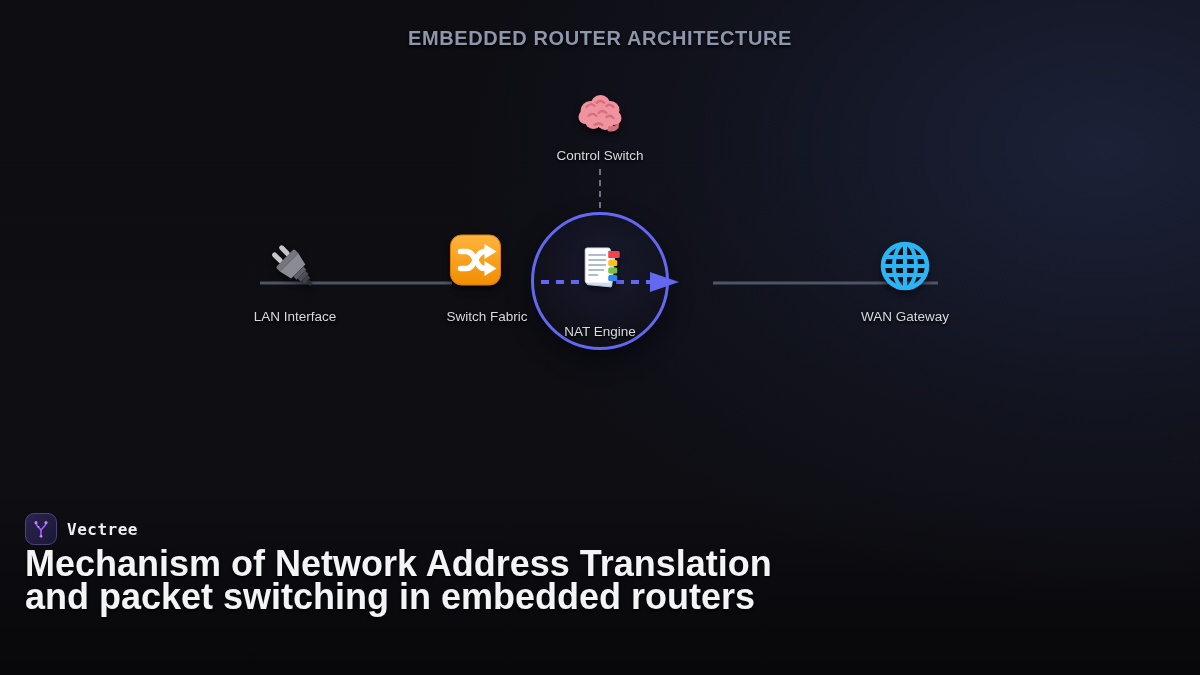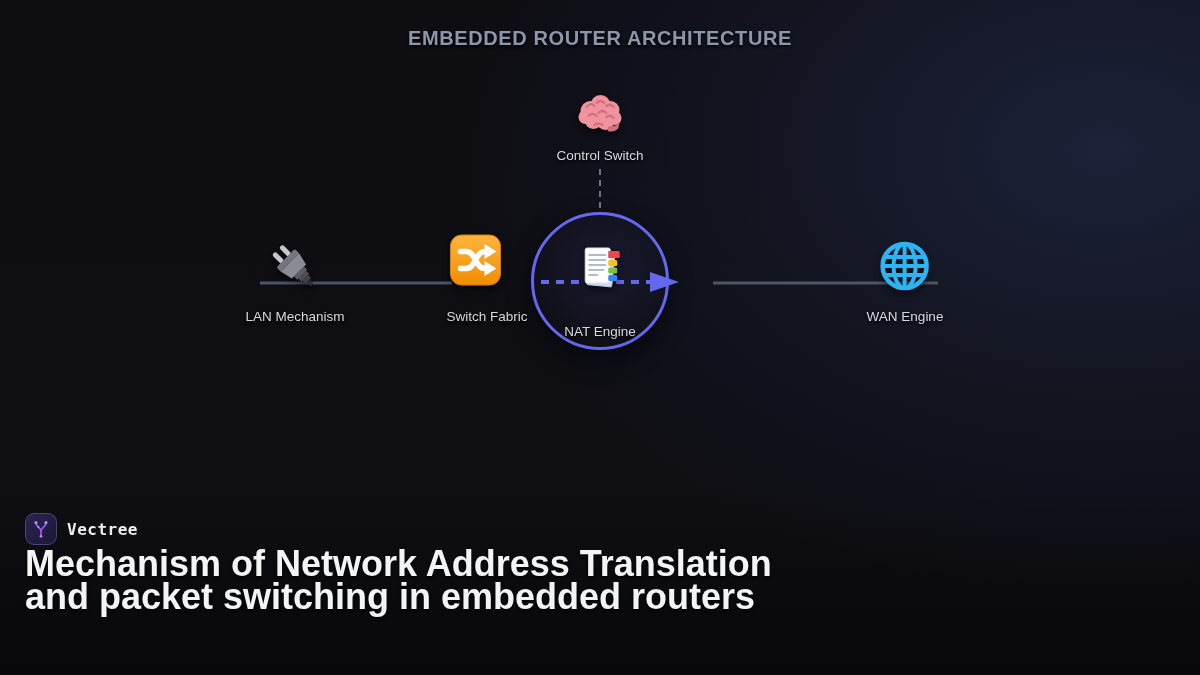--- a/index.html
+++ b/index.html
@@ -104,21 +104,21 @@
         <rect x="21.5" y="5" width="5" height="13" rx="2.5" fill="#c6c6cb"></rect>
         <rect x="31.5" y="5" width="5" height="13" rx="2.5" fill="#c6c6cb"></rect>
         <path d="M18,17 h22 a2,2 0 0 1 2,2 v4 h-26 v-4 a2,2 0 0 1 2,-2 z" fill="#75757d"></path>
         <path d="M16,23 h26 l-3,13 h-20 z" fill="#8b8b93"></path>
         <rect x="22" y="36" width="14" height="4.5" fill="#5d5d65"></rect>
         <rect x="23.5" y="40.5" width="11" height="4.5" fill="#4e4e56"></rect>
         <rect x="25" y="45" width="8" height="4" fill="#414149"></rect>
         <rect x="27" y="49" width="4" height="6" rx="2" fill="#2e2e34"></rect>
       </g>
     </svg>
-    <div class="node-label">LAN Mechanism</div>
+    <div class="node-label">LAN Interface</div>
   </div>
 
   <div class="node n-switch">
     <svg class="glyph" width="52" height="52" viewBox="0 0 52 52">
       <defs>
         <linearGradient id="og" x1="0" y1="0" x2="0" y2="1">
           <stop offset="0" stop-color="#ffb43e"></stop>
             <stop offset="1" stop-color="#f08e00"></stop>
         </linearGradient>
       </defs>
@@ -161,21 +161,21 @@
         </defs>
       <circle cx="28" cy="28" r="22" fill="none" stroke="#2cb5f5" stroke-width="4.5"></circle>
       <g clip-path="url(#gc)" stroke="#2cb5f5" stroke-width="4" fill="none">
         <line x1="4" y1="19" x2="52" y2="19"></line>
         <line x1="4" y1="28" x2="52" y2="28"></line>
         <line x1="4" y1="37" x2="52" y2="37"></line>
         <line x1="28" y1="4" x2="28" y2="52"></line>
         <ellipse cx="28" cy="28" rx="11" ry="22"></ellipse>
       </g>
     </svg>
-    <div class="node-label">WAN Engine</div>
+    <div class="node-label">WAN Gateway</div>
   </div>
 
   <div class="brand-row">
     <div class="brand-logo">
       <svg width="20" height="20" viewBox="0 0 22 22">
         <g stroke="#a05cf5" stroke-width="1.8" fill="none" stroke-linecap="round">
           <path d="M11,19 V13 C11,9.5 6.5,10 5.5,4.5"></path>
           <path d="M11,13 C11,9.5 15.5,10 16.5,4.5"></path>
         </g>
         <g fill="#c084fc">

